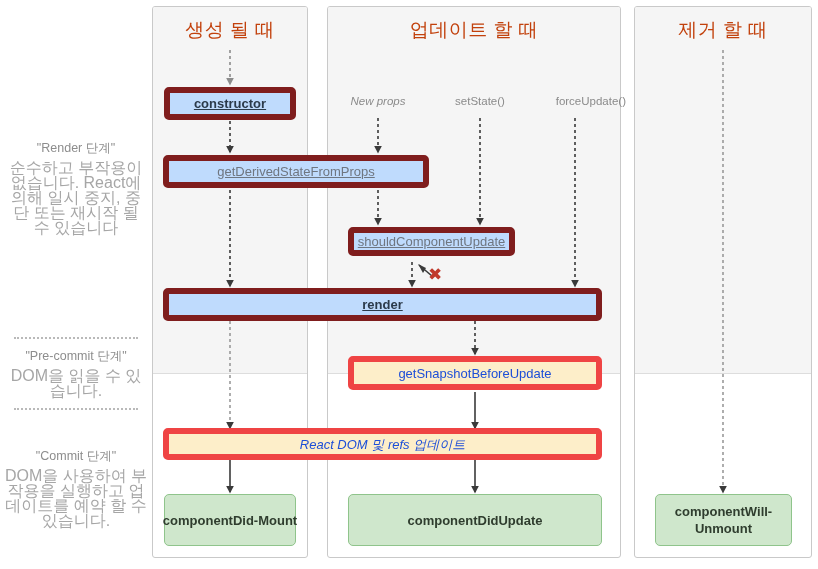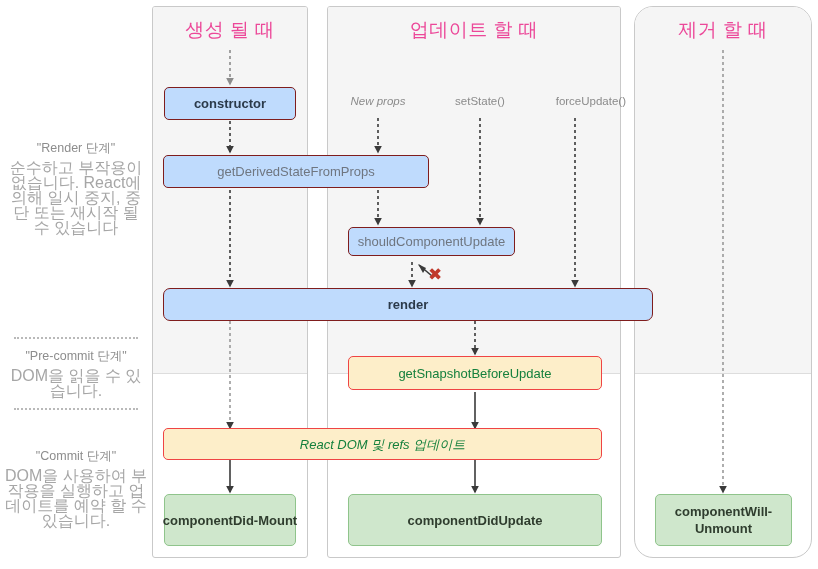--- a/index.html
+++ b/index.html
@@ -23,36 +23,36 @@
   .dotline{position:absolute;left:14px;width:124px;height:0;
            border-top:2px dotted #b9b9b9;}
   .dotline.a{top:337px;}
   .dotline.b{top:408px;}
 
   
   .col{position:absolute;top:6px;border:1px solid #c9c9c9;border-radius:3px;
        background:#ffffff;box-sizing:border-box;overflow:hidden;}
   .col-mount{left:152px;width:156px;height:552px;}
   .col-update{left:327px;width:294px;height:552px;}
-  .col-unmount{left:634px;width:178px;height:552px;border-radius:19px;}
+  .col-unmount{left:634px;width:178px;height:552px;}
 
   
   .band-grey{position:absolute;left:0;right:0;top:0;height:366px;background:#f5f5f5;
              border-bottom:1px solid #dddddd;}
   .col-head{position:absolute;left:0;right:0;top:0;height:46px;
             display:flex;align-items:center;justify-content:center;
-            font-size:19px;color:#ec4899;letter-spacing:.5px;}
+            font-size:19px;color:#c2410c;letter-spacing:.5px;}
 
   
   .node{position:absolute;box-sizing:border-box;border-radius:5px;
         display:flex;align-items:center;justify-content:center;text-align:center;
         font-size:13px;line-height:17px;}
-  .blue{background:#bfdbfd;border:1px solid #7f1d1d;color:#6f7680;}
+  .blue{background:#bfdbfd;border:6px solid #7f1d1d;color:#6f7680;text-decoration:underline;}
   .blue.strong{color:#2b3a4a;font-weight:bold;}
-  .yellow{background:#fdeec9;border:1px solid #ef4444;color:#15803d;}
+  .yellow{background:#fdeec9;border:6px solid #ef4444;color:#1d4ed8;}
   .yellow.ital{font-style:italic;}
   .green{background:#cfe7cc;border:1px solid #8fc48b;color:#4a5a48;}
   .green.strong{font-weight:bold;color:#2f3d2e;}
 
   
   .plane{position:absolute;left:0;top:0;width:818px;height:569px;pointer-events:none;}
   .plane > *{pointer-events:auto;}
 
   .trigger{position:absolute;font-size:11.5px;color:#8b8b8b;text-align:center;
            white-space:nowrap;}
@@ -144,21 +144,21 @@
     <div class="trigger ital" style="left:330px;top:95px;width:96px;">New props</div>
     <div class="trigger" style="left:434px;top:95px;width:92px;">setState()</div>
     <div class="trigger" style="left:524px;top:95px;width:102px;text-align:right;">forceUpdate()</div>
 
     <div class="node blue strong" style="left:164px;top:87px;width:132px;height:33px;">constructor</div>
 
     <div class="node blue" style="left:163px;top:155px;width:266px;height:33px;">getDerivedStateFromProps</div>
 
     <div class="node blue" style="left:348px;top:227px;width:167px;height:29px;">shouldComponentUpdate</div>
 
-    <div class="node blue strong" style="left:163px;top:288px;width:490px;height:33px;border-radius:7px;">render</div>
+    <div class="node blue strong" style="left:163px;top:288px;width:439px;height:33px;">render</div>
 
     <div class="xmark" style="left:428px;top:264px;">✖</div>
 
     <div class="node yellow" style="left:348px;top:356px;width:254px;height:34px;">getSnapshotBeforeUpdate</div>
 
     <div class="node yellow ital" style="left:163px;top:428px;width:439px;height:32px;">React DOM 및 refs 업데이트</div>
 
     <div class="node green strong" style="left:164px;top:494px;width:132px;height:52px;">
       <span>componentDid-</span>
       <span>Mount</span>

